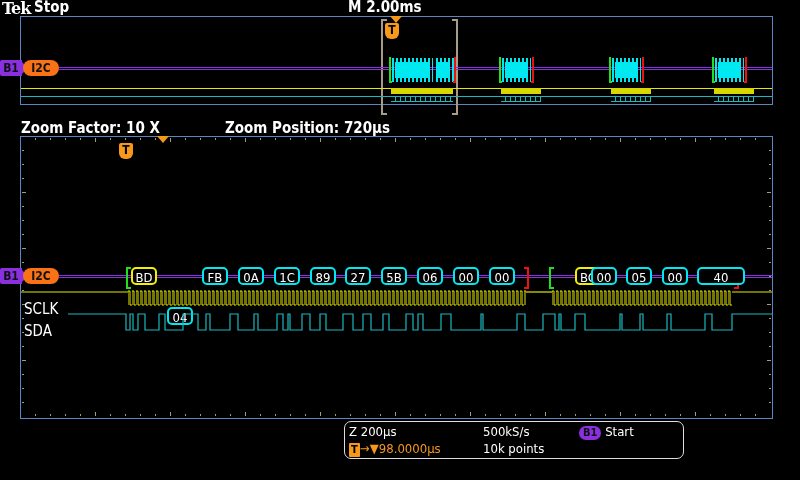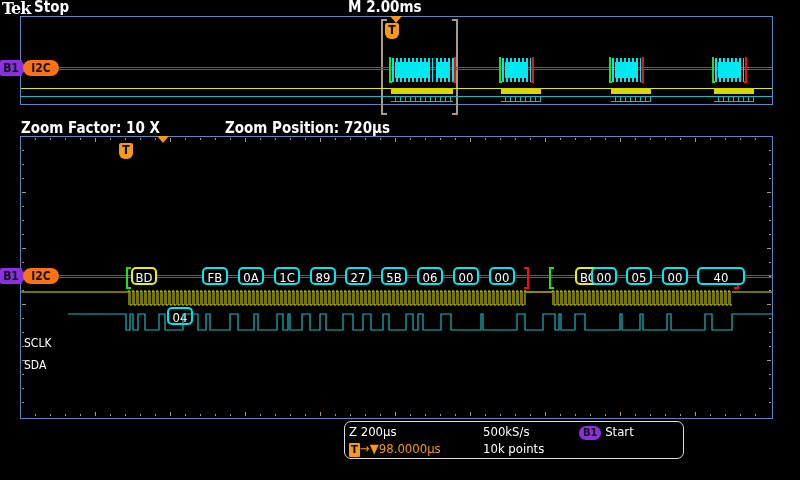--- a/index.html
+++ b/index.html
@@ -10,21 +10,21 @@
   .status{left:34px;top:0px;}
   .hscale{left:348px;top:0px;}
   .panel{border:1px solid #5b86c0;box-sizing:border-box;}
   .b1tag{width:22px;height:16px;background:#8a30e0;color:#101010;font-size:12px;font-weight:bold;line-height:16px;text-align:center;border-radius:2px 0 0 2px;}
   .b1tag:after{content:"";position:absolute;right:-6px;top:2px;border-left:6px solid #8a30e0;border-top:6px solid transparent;border-bottom:6px solid transparent;}
   .i2c{height:16px;width:36px;background:#f97316;color:#101010;border-radius:8px;font-size:12px;font-weight:bold;line-height:16px;text-align:center;}
   .trigmark{width:14px;height:16px;background:#f5981c;color:#000;font-weight:bold;font-size:12px;line-height:15px;text-align:center;border-radius:2px 2px 6px 6px;}
   .trigarrow{width:0;height:0;border-left:6px solid transparent;border-right:6px solid transparent;border-top:7px solid #f5981c;}
   .pkt{height:18px;border:2px solid #00e8f0;border-radius:5px;color:#fff;font-size:13px;line-height:18px;text-align:center;background:#000;box-sizing:border-box;}
   .pkt.addr{border-color:#f0f000;}
-  .lbl{font-size:12px;margin-top:36px;}
+  .lbl{font-size:15px;}
   .readout{left:344px;top:421px;width:340px;height:38px;border:1px solid #ddd;border-radius:7px;box-sizing:border-box;}
   .ro{font-size:13px;line-height:15px;white-space:nowrap;}
   .b1pill{background:#8a30e0;color:#101010;font-weight:bold;font-size:11px;border-radius:8px;padding:0 4px;line-height:14px;display:inline-block;}
   .tbox{display:inline-block;background:#f5981c;color:#000;font-weight:bold;font-size:11px;width:11px;text-align:center;line-height:14px;border-radius:1px;}
 </style>
 </head>
 <body>
 
 <div class="abs txt logo">Tek</div>
 <div class="abs txt status">Stop</div>

